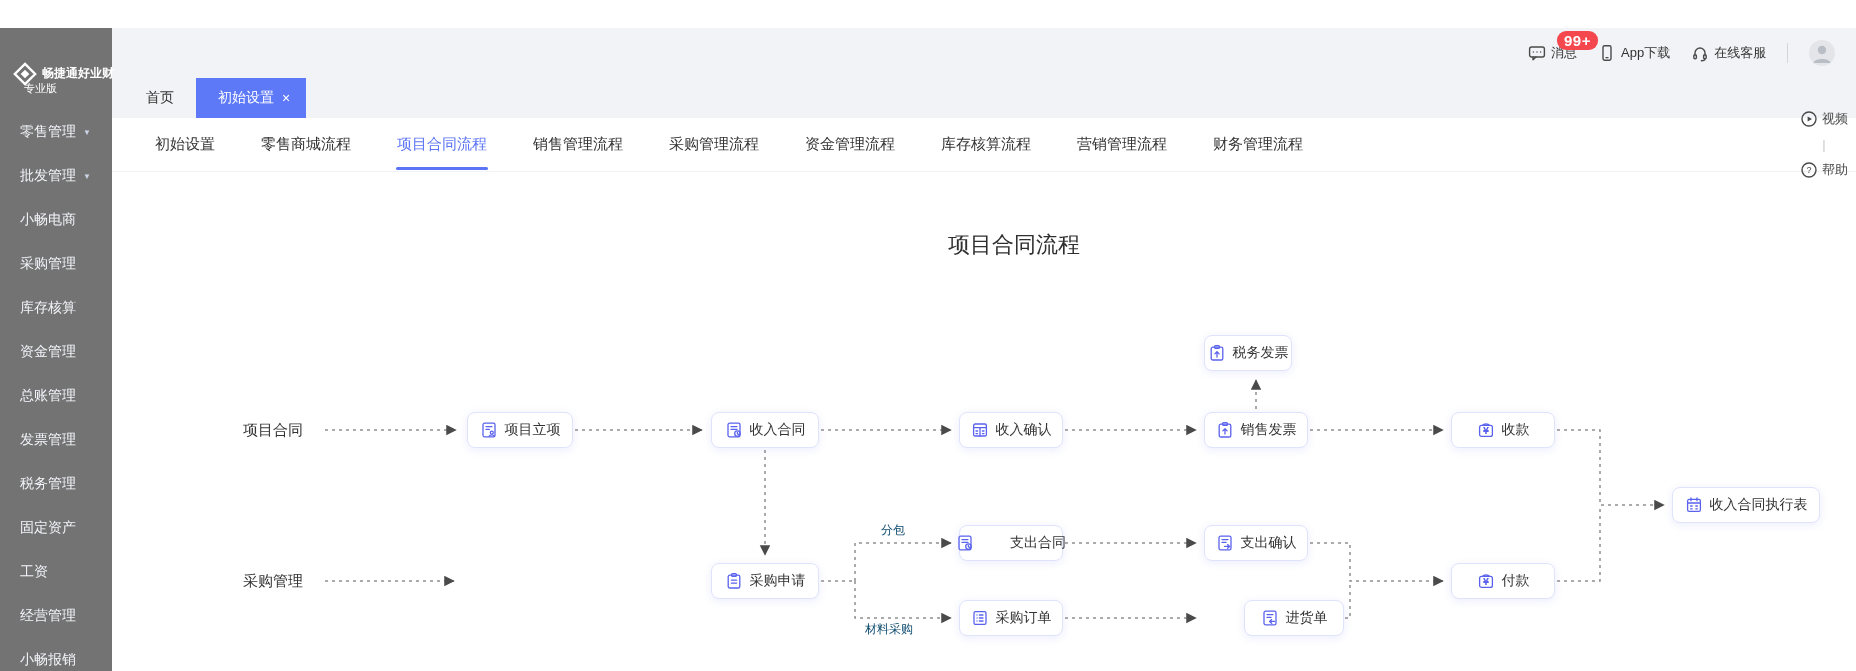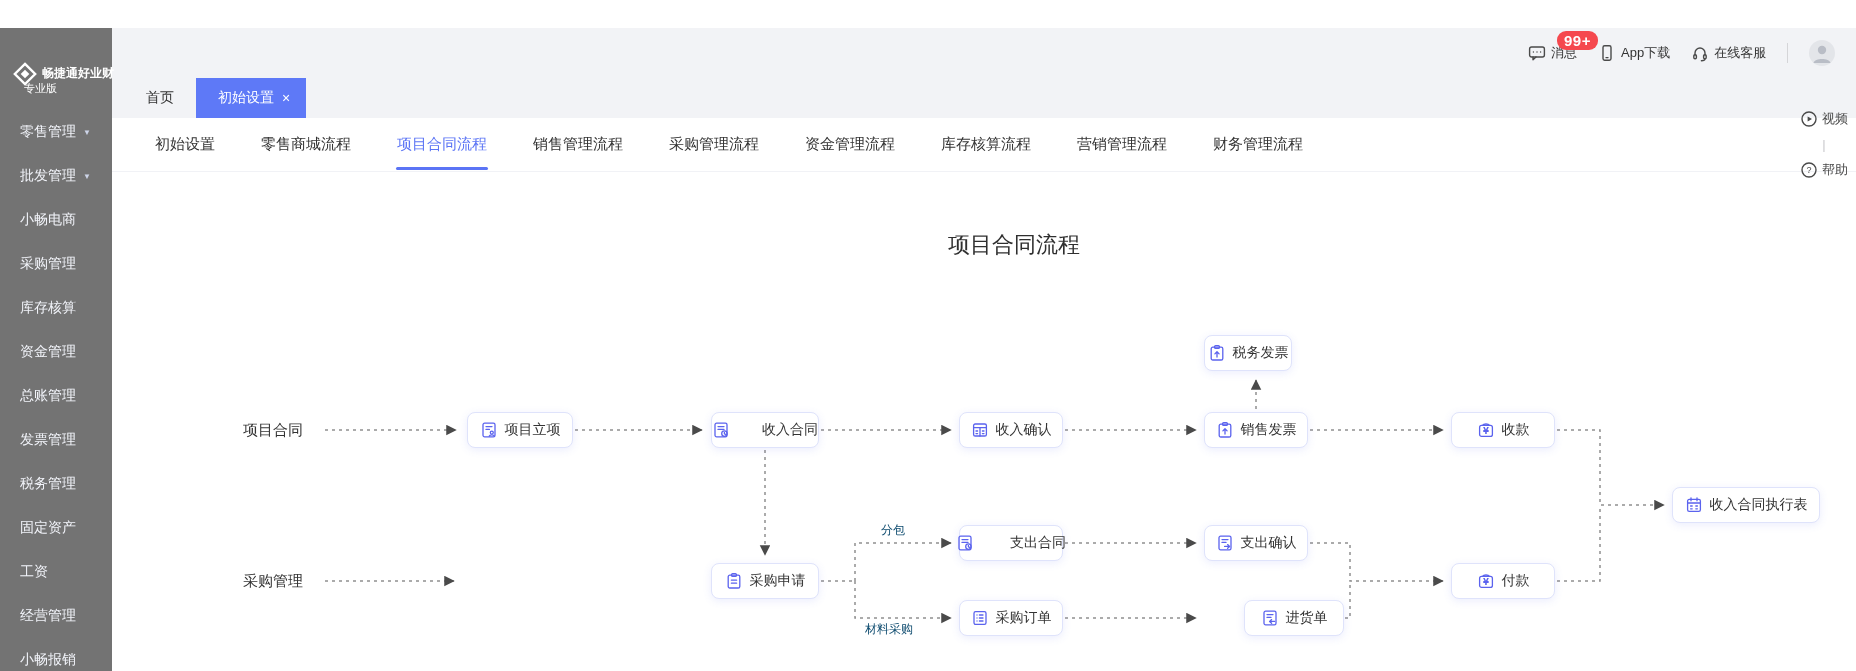--- a/index.html
+++ b/index.html
@@ -286,21 +286,21 @@
             <svg class="icon-18" viewBox="0 0 18 18">
               <rect x="3" y="2.2" width="12" height="13.6" rx="1.6" stroke="#5b63ee" stroke-width="1.3" fill="none" stroke-linecap="round" stroke-linejoin="round"></rect>
               <path d="M6 5.6 h6 M6 8.4 h3.4" stroke="#5b63ee" stroke-width="1.3" fill="none" stroke-linecap="round" stroke-linejoin="round"></path>
               <circle cx="11.8" cy="11.6" r="1.5" stroke="#5b63ee" stroke-width="1.3" fill="none" stroke-linecap="round" stroke-linejoin="round"></circle>
               <path d="M9.2 15.2 c.5-1.7 4.7-1.7 5.2 0" stroke="#5b63ee" stroke-width="1.3" fill="none" stroke-linecap="round" stroke-linejoin="round"></path>
             </svg>
           </span>
     <span class="node-label">项目立项</span>
   </div>
 
-  <div class="node" style="left: 711px; top: 412px; width: 108px; justify-content: space-between;">
+  <div class="node" style="left: 711px; top: 412px; width: 108px;">
     <span class="node-icon">
             <svg class="icon-18" viewBox="0 0 18 18">
               <rect x="3" y="2.2" width="12" height="13.6" rx="1.6" stroke="#5b63ee" stroke-width="1.3" fill="none" stroke-linecap="round" stroke-linejoin="round"></rect>
               <path d="M6 5.6 h6 M6 8.4 h6" stroke="#5b63ee" stroke-width="1.3" fill="none" stroke-linecap="round" stroke-linejoin="round"></path>
               <circle cx="12.4" cy="12.6" r="2.7" stroke="#5b63ee" stroke-width="1.3" fill="none" stroke-linecap="round" stroke-linejoin="round"></circle>
               <path d="M12.4 11.4 v1.3 l1 .7" stroke="#5b63ee" stroke-width="1.3" fill="none" stroke-linecap="round" stroke-linejoin="round"></path>
             </svg>
           </span>
     <span class="node-label">收入合同</span>
   </div>

